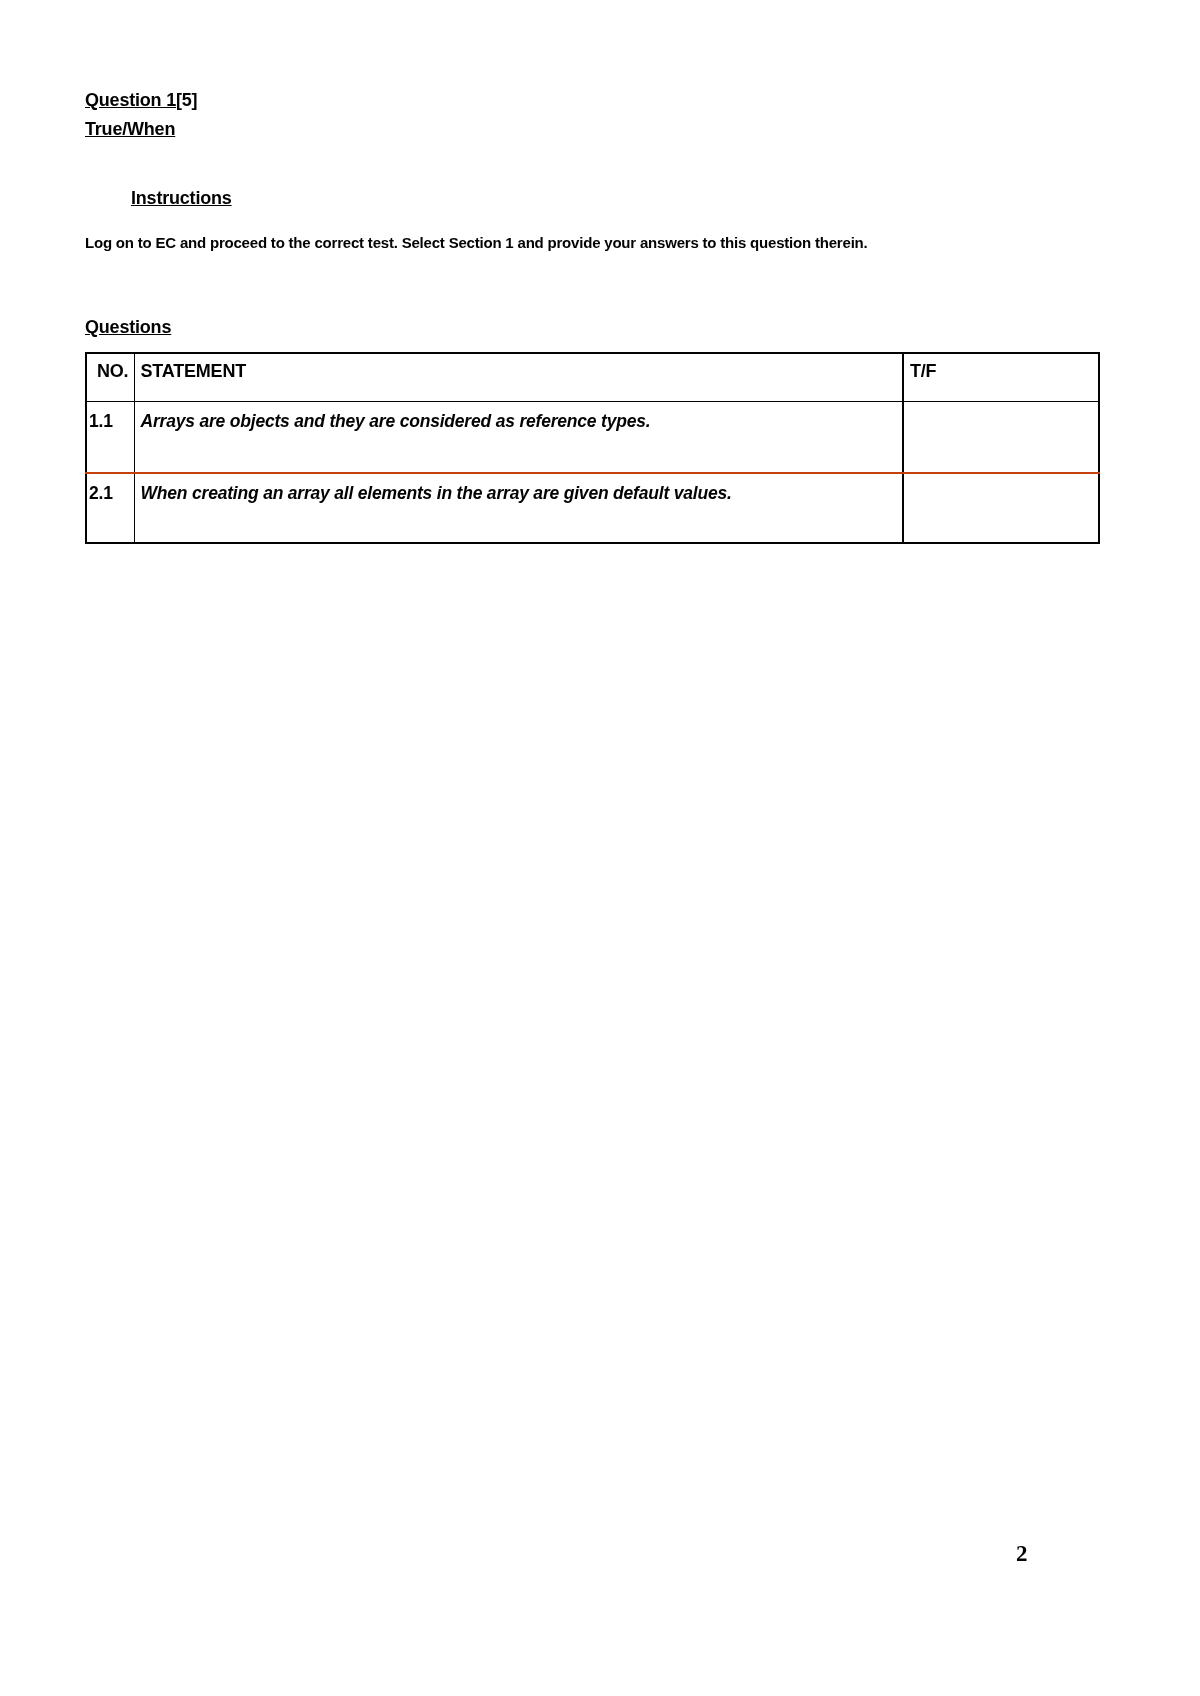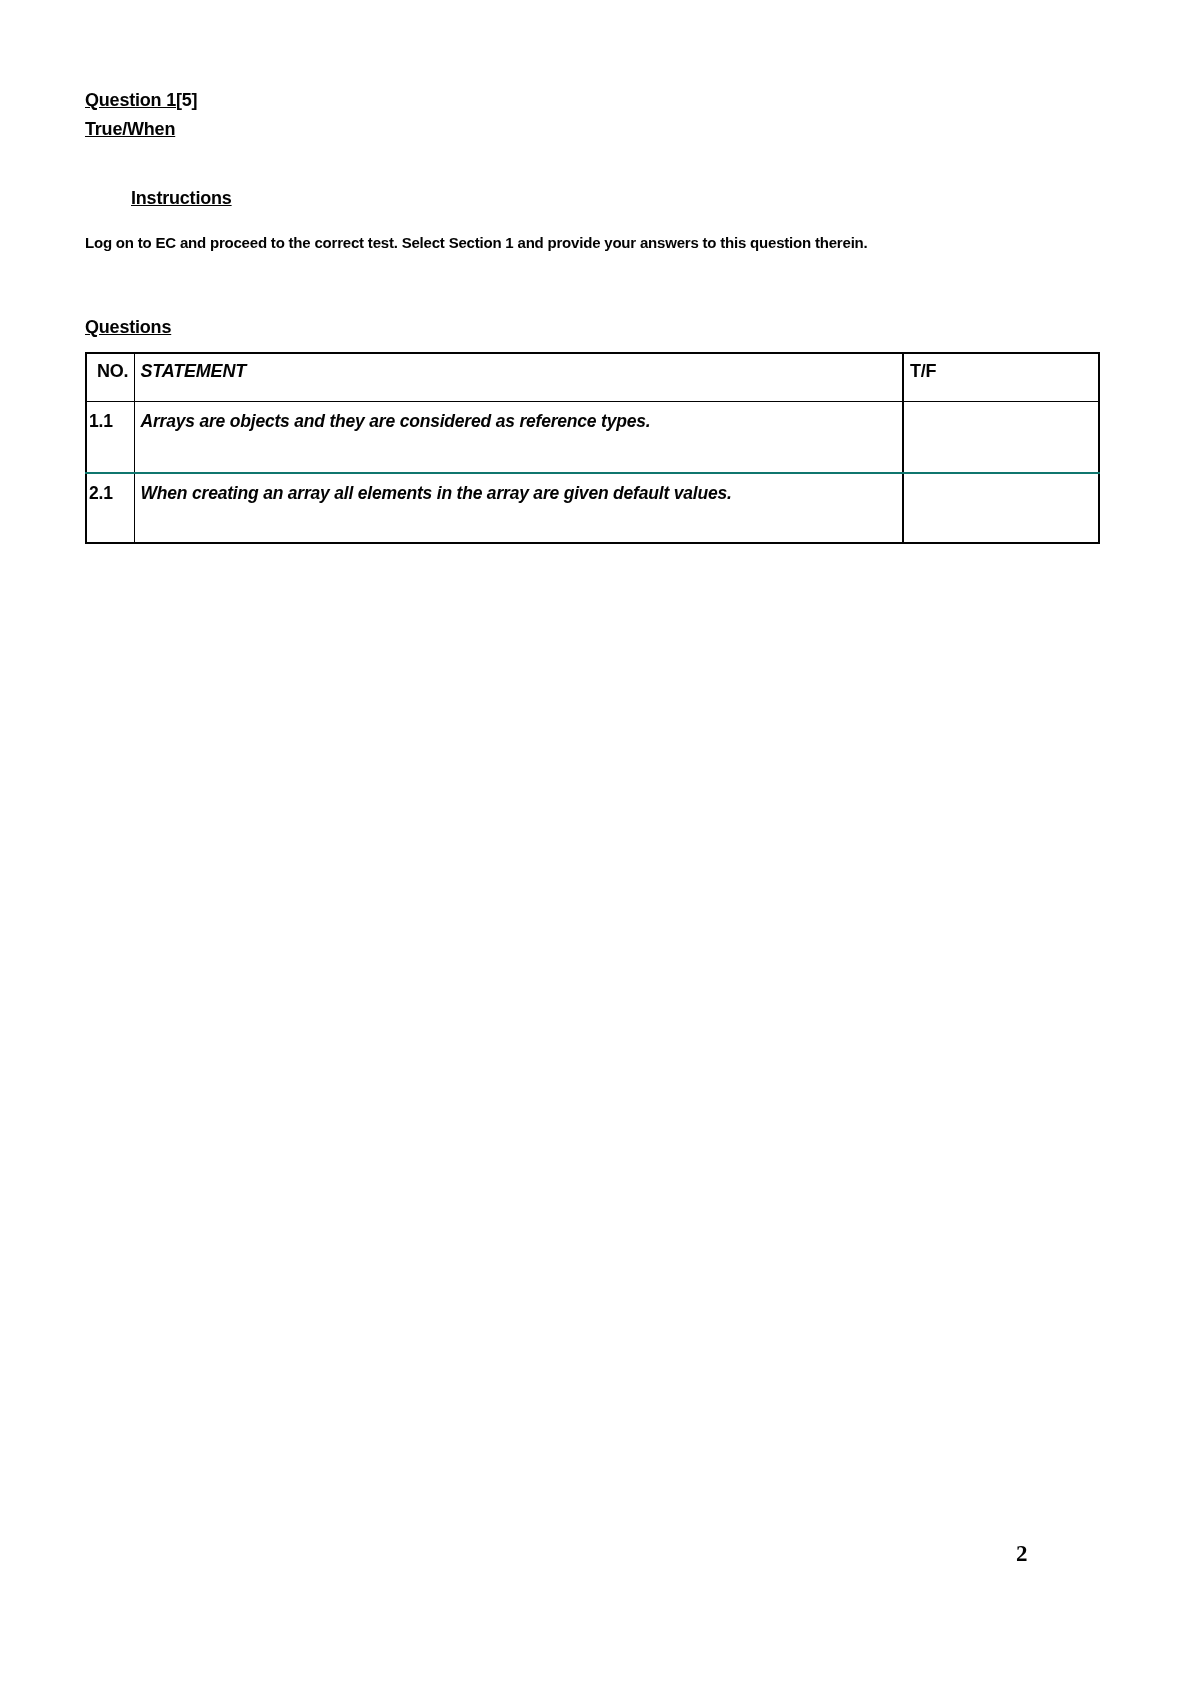--- a/index.html
+++ b/index.html
@@ -64,28 +64,28 @@
     text-align: left;
     vertical-align: top;
     border-bottom: 1px solid #030303;
     height: 40px;
     padding: 7px 2px 0 6px;
     font-size: 18px;
   }
   #questions-table th.h-no { padding-left: 10px; }
   #questions-table td {
     vertical-align: top;
-    border-bottom: 2px solid #0f766e;
+    border-bottom: 2px solid #c2410c;
     padding: 4px 2px 0 2px;
     line-height: 31px;
   }
   #questions-table tr:last-child td { border-bottom: none; }
   .cell-no    { border-right: 1px solid #030303; }
   .cell-st    { border-right: 2px solid #030303; padding-left: 6px !important; font-style: italic; }
-  th.h-st     { border-right: 2px solid #030303; font-style: italic; }
+  th.h-st     { border-right: 2px solid #030303; }
   th.h-no     { border-right: 1px solid #000000; }
   td.cell-st .wrap-narrow { max-width: 690px; }
 
   tr.row-1 td { height: 66px; }
   tr.row-2 td { height: 64px; }
   tr.row-3 td { height: 65px; }
   tr.row-4 td { height: 79px; }
   tr.row-5 td { height: 78px; }
 
   #page-number {

